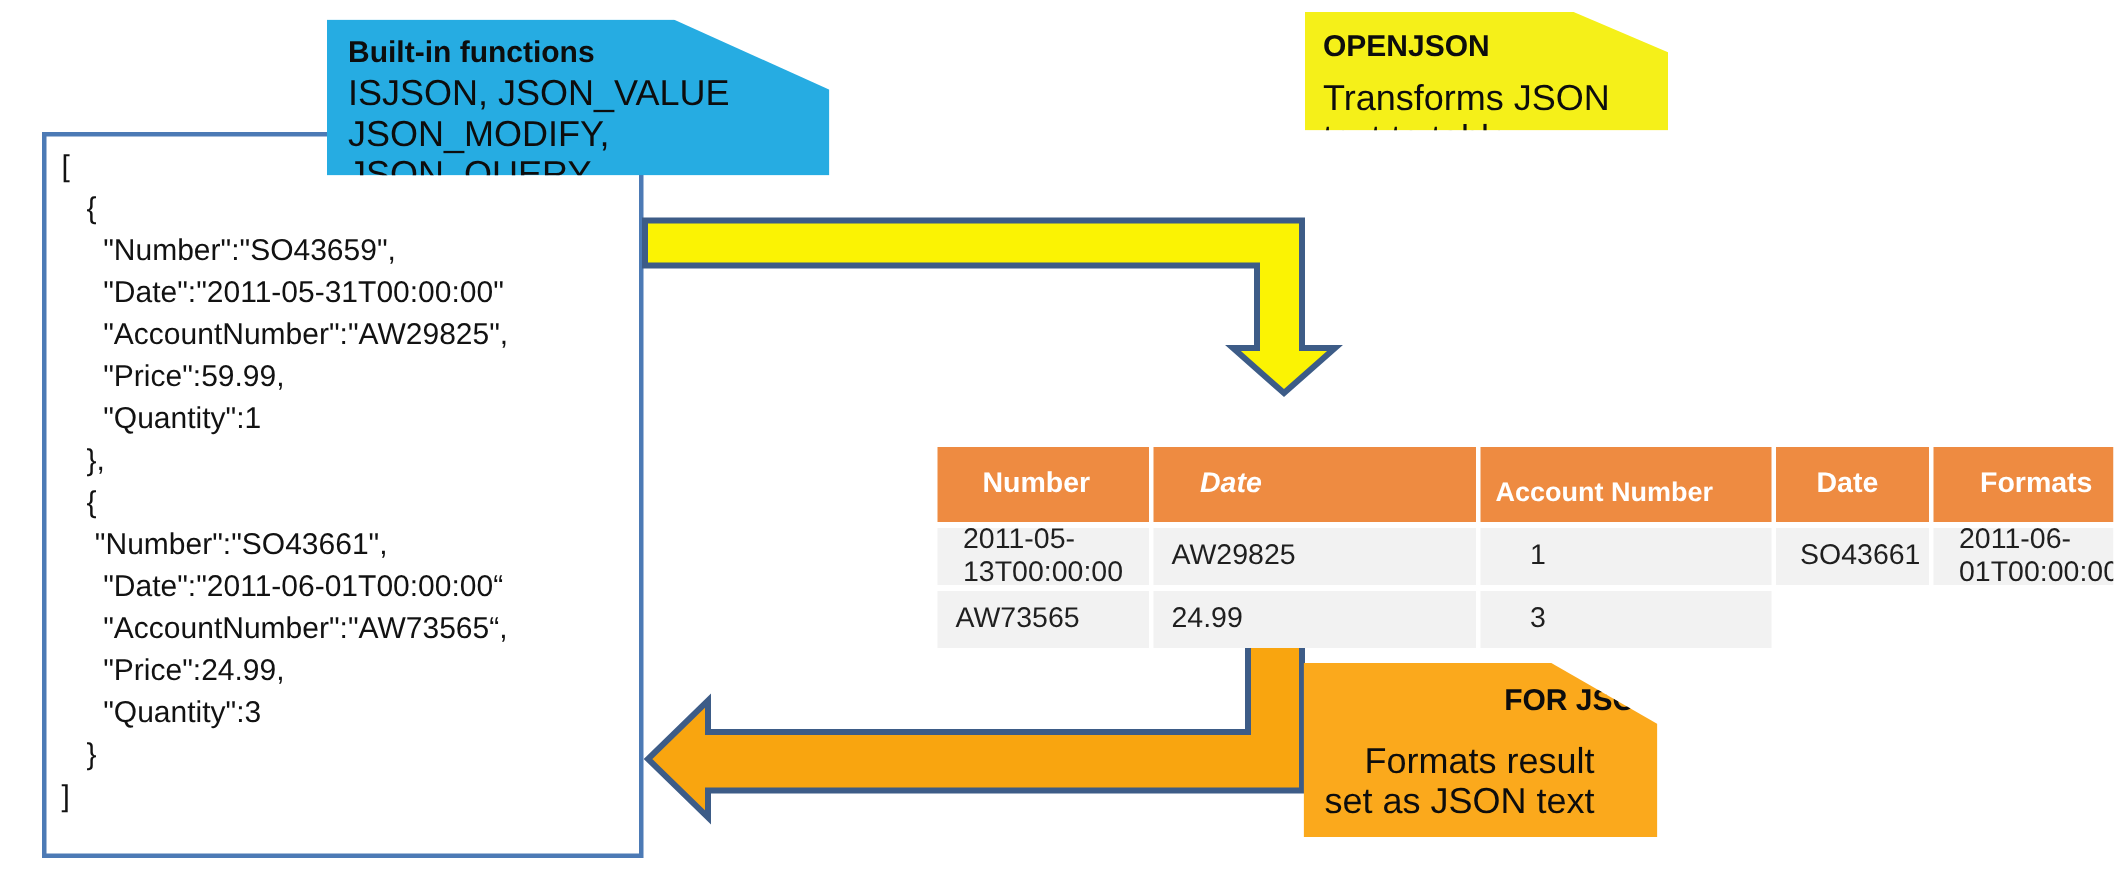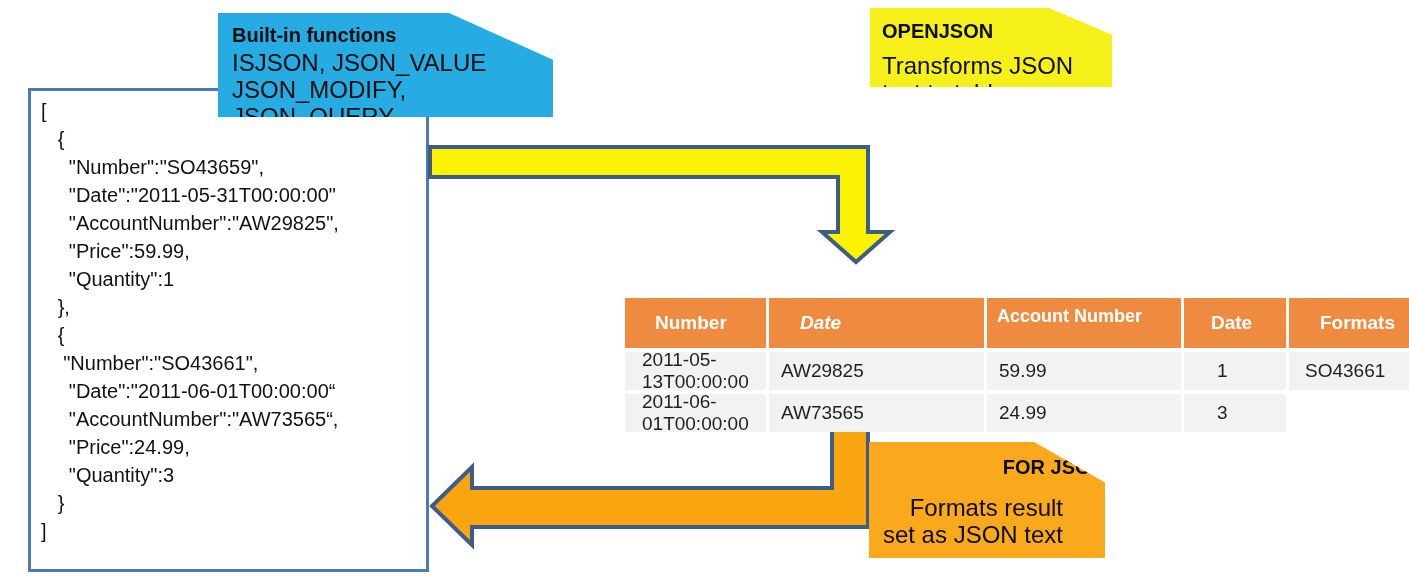--- a/index.html
+++ b/index.html
@@ -112,21 +112,21 @@
     margin-top: 35px;
   }
   .th {
     background: var(--table_header, #EE8B41);
     color: #ffffff;
     font-weight: bold;
     font-size: 19px;
     display: flex;
     align-items: center;
   }
-  .th.c2 { align-items: flex-start; padding-top: 8px; font-size: 18px; }
+  .th.c2 { align-items: flex-start; padding-top: 20px; font-size: 18px; }
   .td {
     background: var(--table_row, #F2F2F2);
     color: #1f1f1f;
     font-size: 19px;
     display: flex;
     align-items: center;
   }
   .th.c0 { padding-left: 30px; }
   .th.c1 { padding-left: 31px; font-style: italic; }
   .th.c2 { padding-left: 10px; }
@@ -185,21 +185,20 @@
 
   <div class="result-table">
     <div class="th c0">Number</div>
     <div class="th c1">Date</div>
     <div class="th c2">Account Number</div>
     <div class="th c3">Date</div>
     <div class="th c4">Formats</div>
 
     <div class="td c1">2011-05-13T00:00:00</div>
     <div class="td c2">AW29825</div>
-    <div class="td c3">59.99</div>
     <div class="td c4">1</div>
 
     <div class="td c0">SO43661</div>
     <div class="td c1">2011-06-01T00:00:00</div>
     <div class="td c2">AW73565</div>
     <div class="td c3">24.99</div>
     <div class="td c4">3</div>
   </div>
 
 </div>

